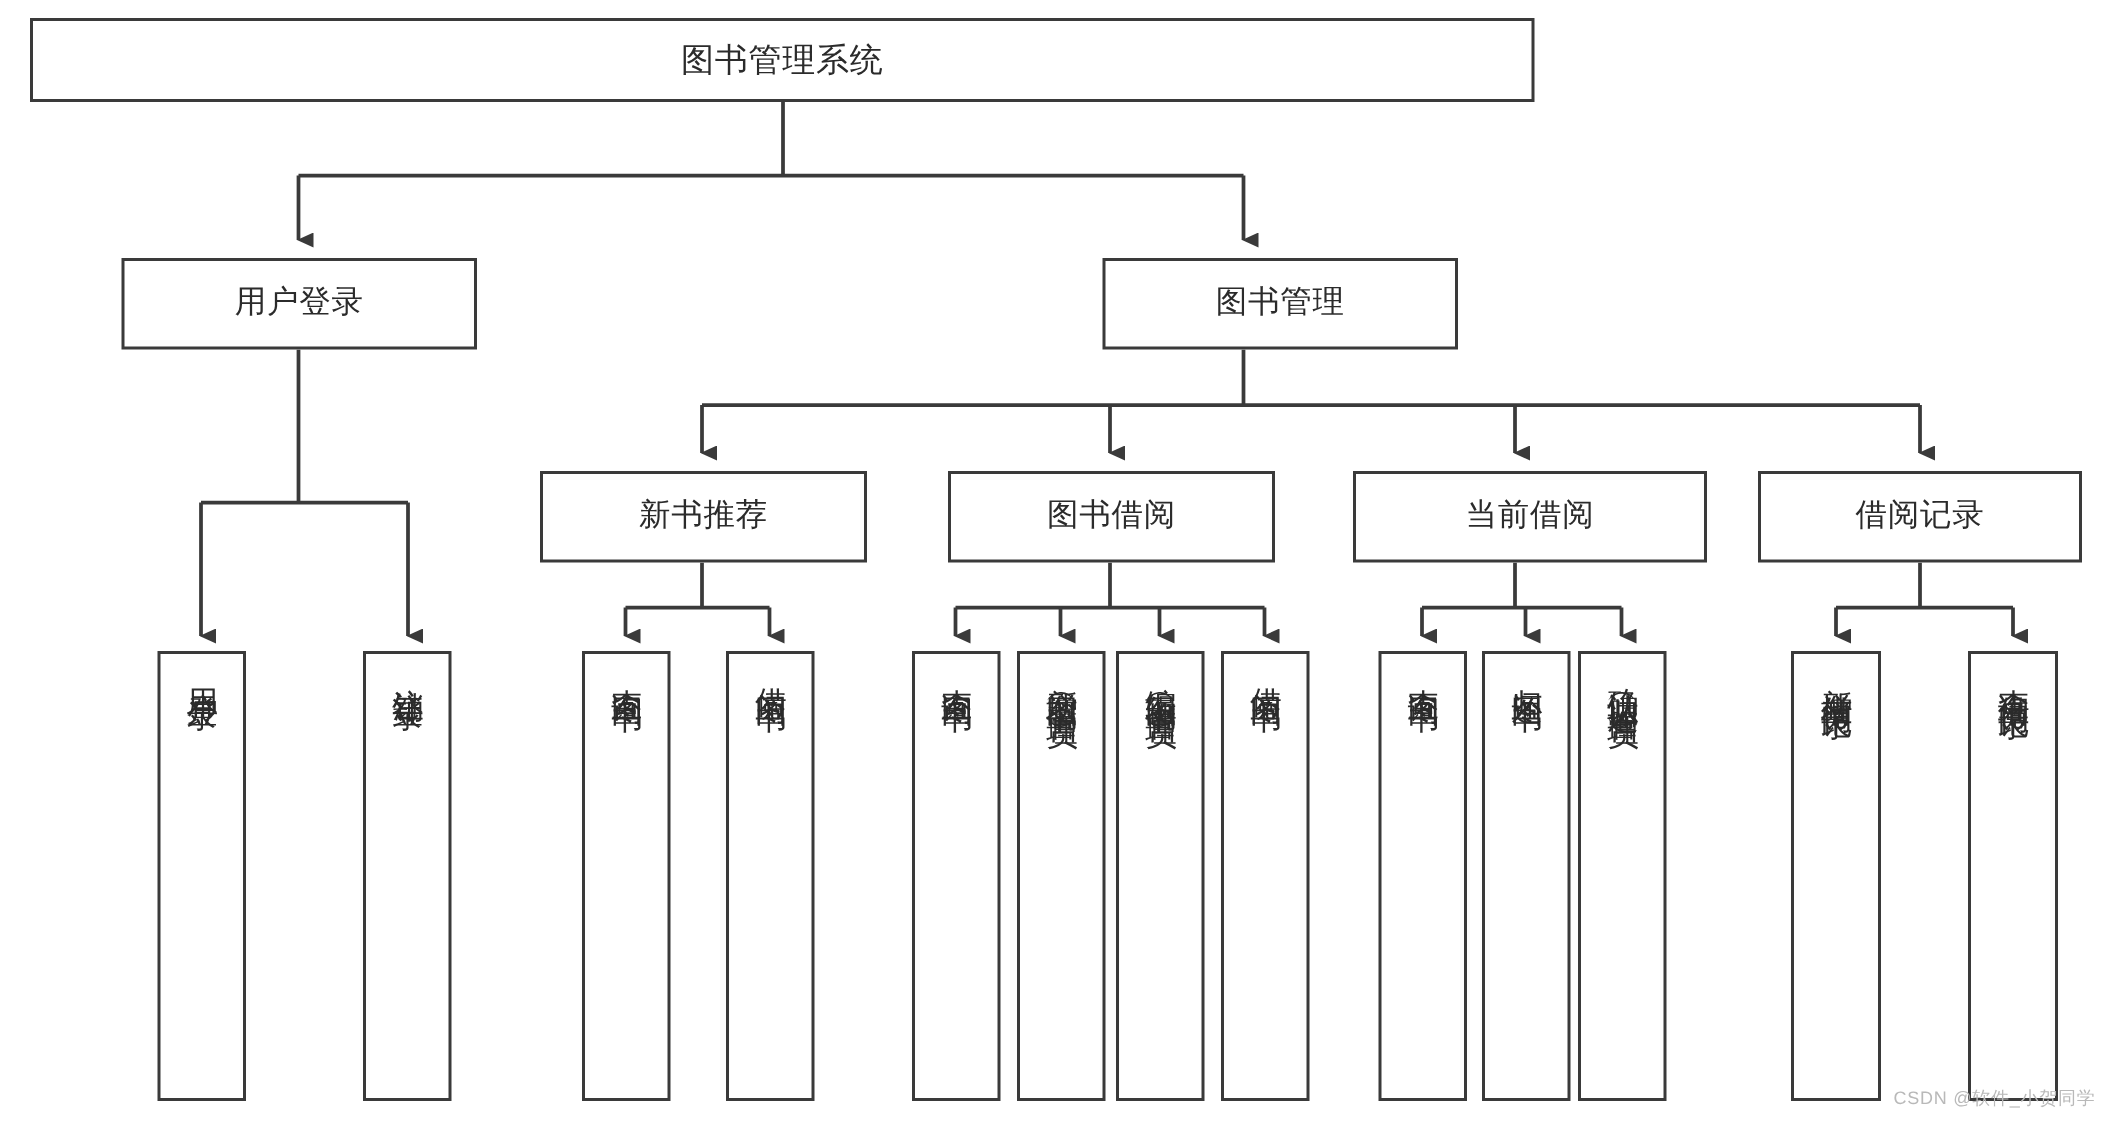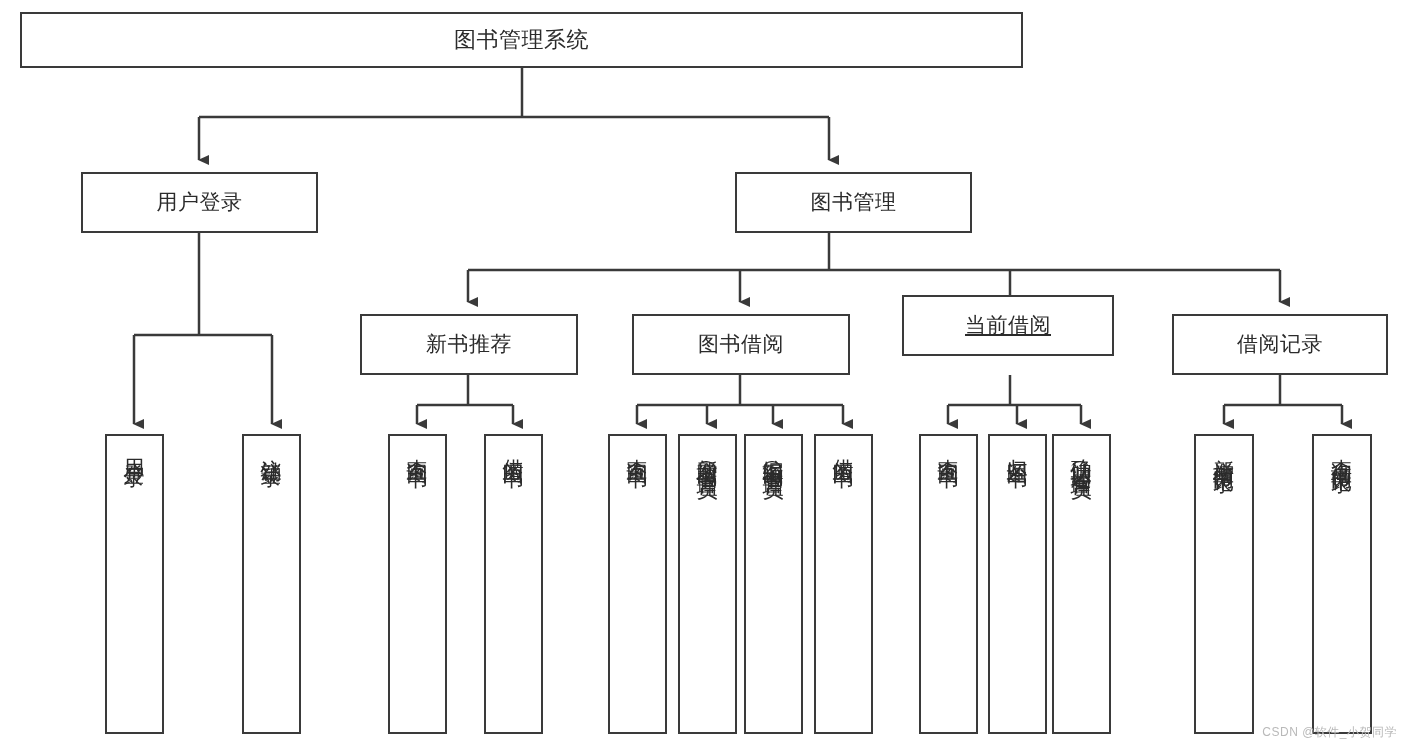--- a/index.html
+++ b/index.html
@@ -141,21 +141,21 @@
   <div class="node horiz" style="left:711px; top:172px; width:237px; height:61px;margin-left:24px;">
     <span class="node-label">图书管理</span>
   </div>
 
   <div class="node horiz" style="left:632px; top:314px; width:218px; height:61px;">
     <span class="node-label">图书借阅</span>
   </div>
   <div class="node horiz" style="left:360px; top:314px; width:218px; height:61px;">
     <span class="node-label">新书推荐</span>
   </div>
-  <div class="node horiz" style="left:902px; top:295px; width:212px; height:61px;text-decoration:underline;">
+  <div class="node horiz" style="left:902px; top:314px; width:236px; height:61px;">
     <span class="node-label">当前借阅</span>
   </div>
   <div class="node horiz" style="left:1172px; top:314px; width:216px; height:61px;">
     <span class="node-label">借阅记录</span>
   </div>
 
   <div class="node vert" style="left:105px; top:434px; width:59px; height:300px;">
     <span class="node-label">用户登录</span>
   </div>
   <div class="node vert" style="left:242px; top:434px; width:59px; height:300px;">

